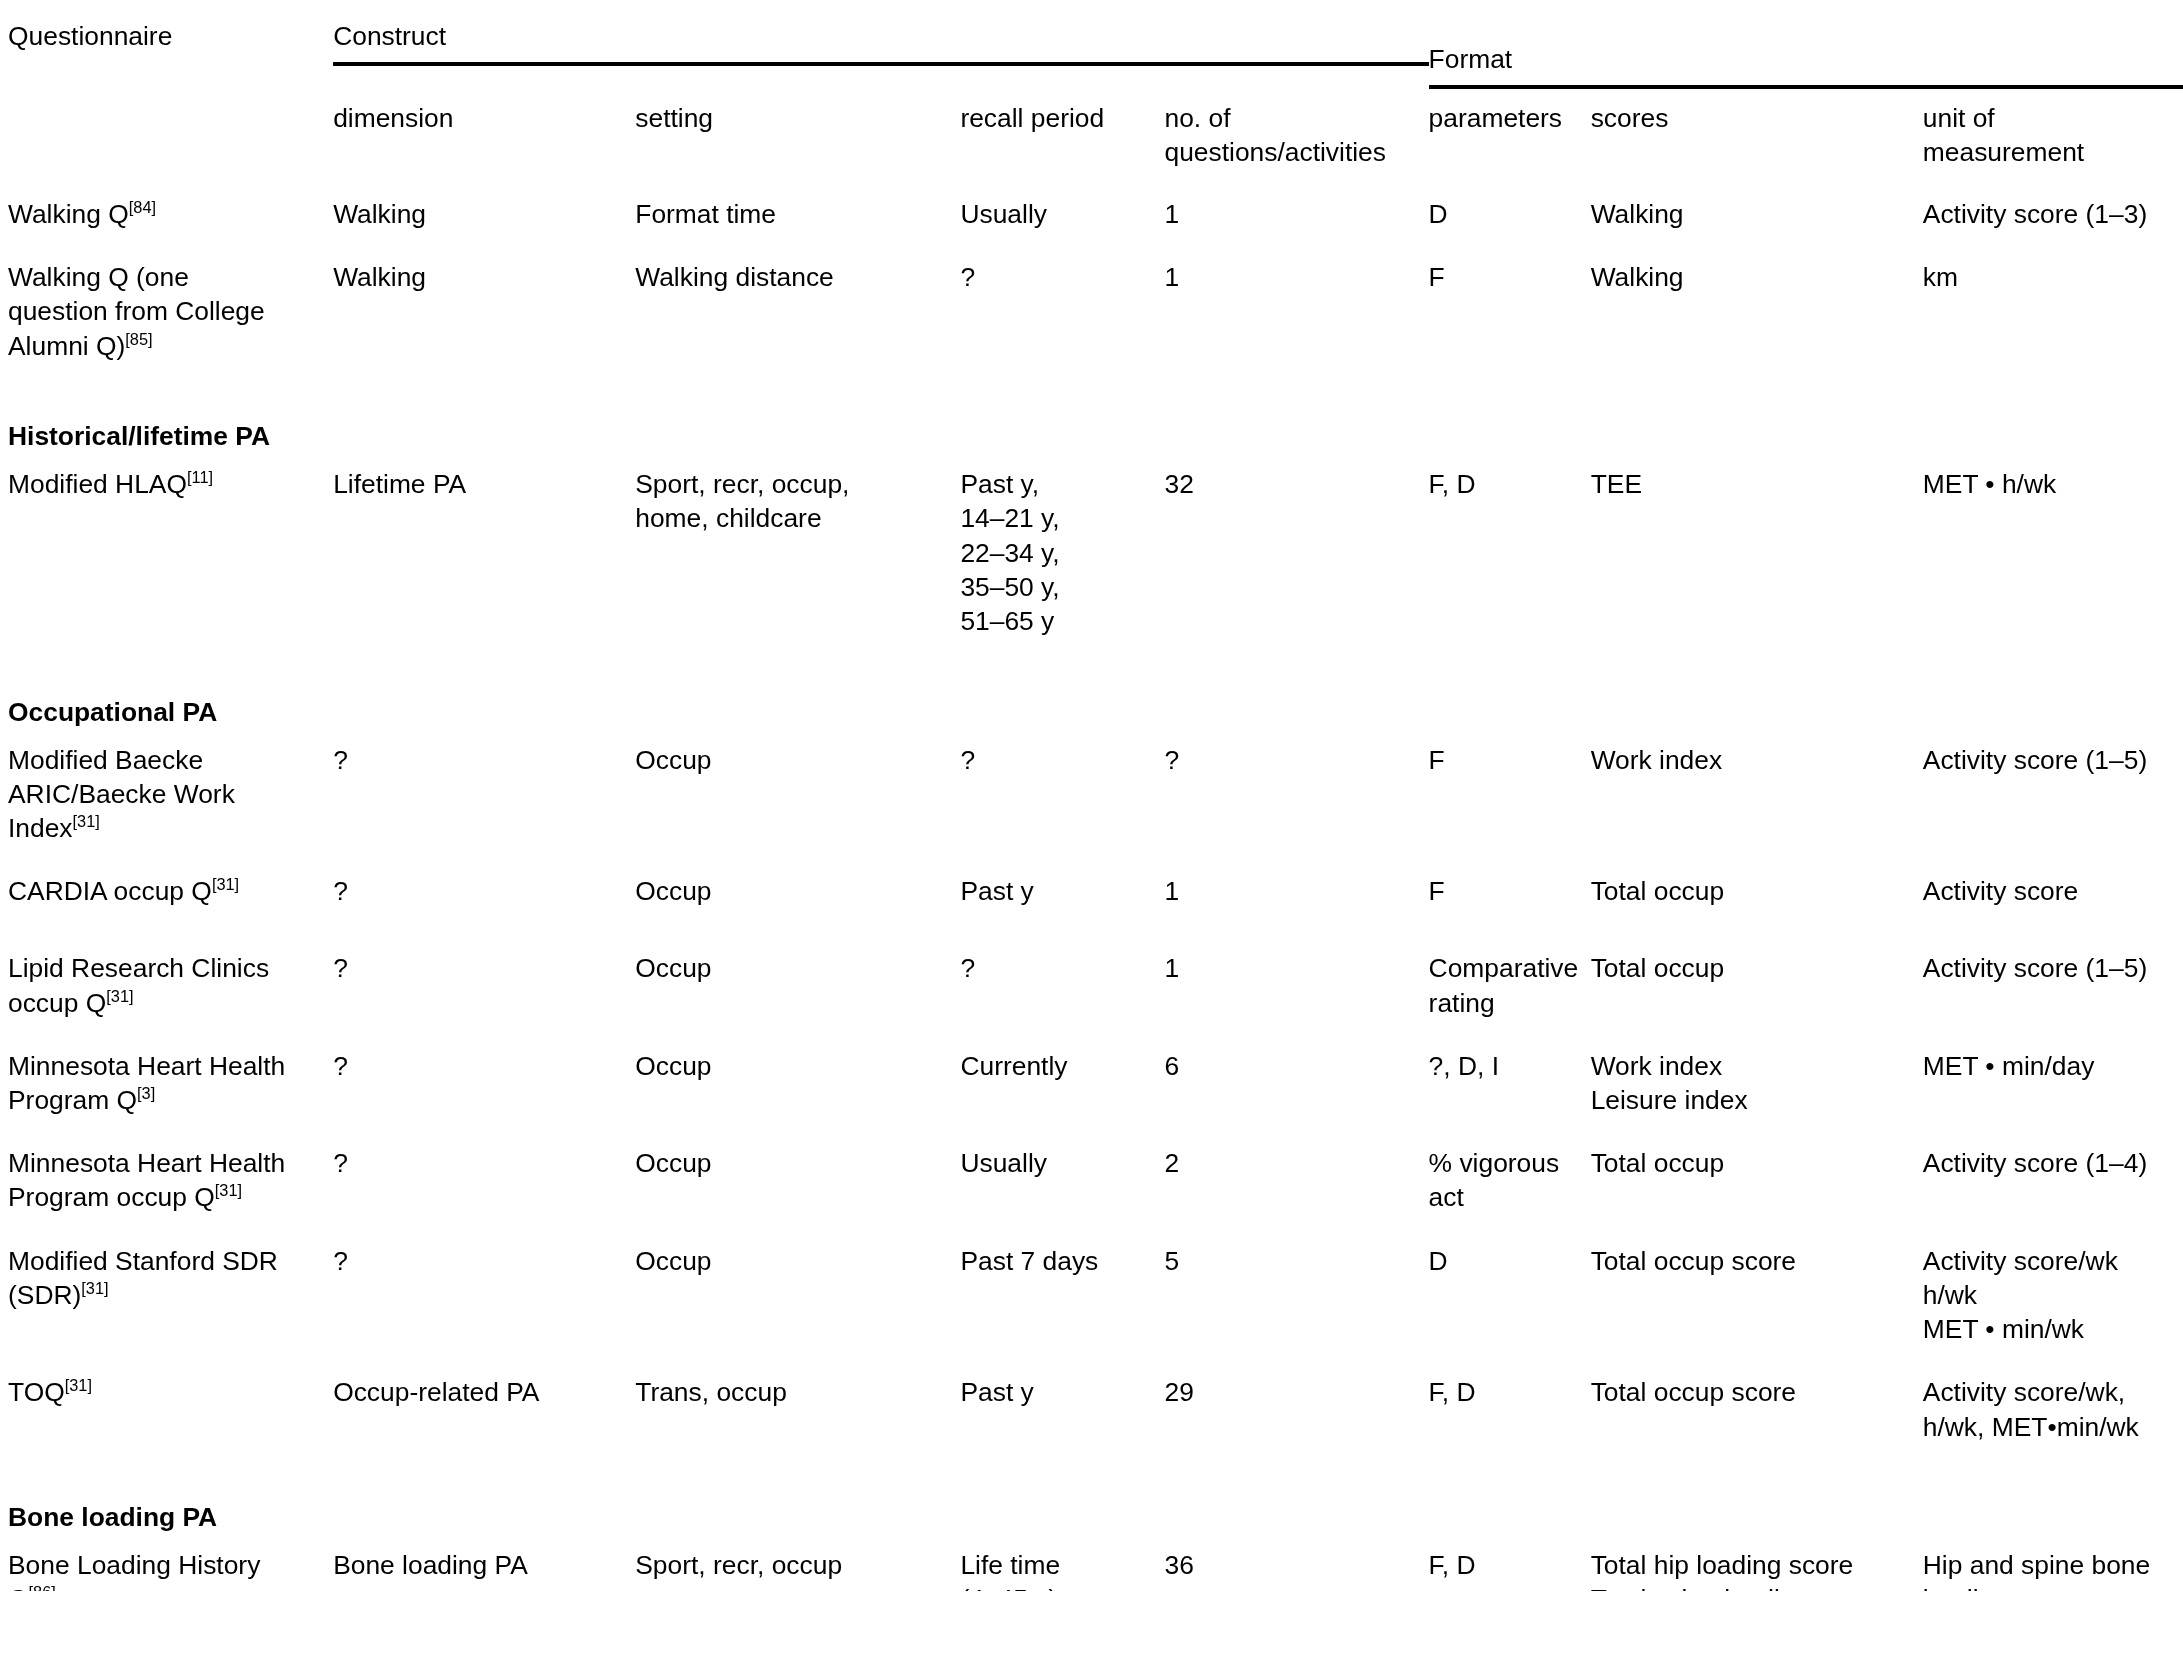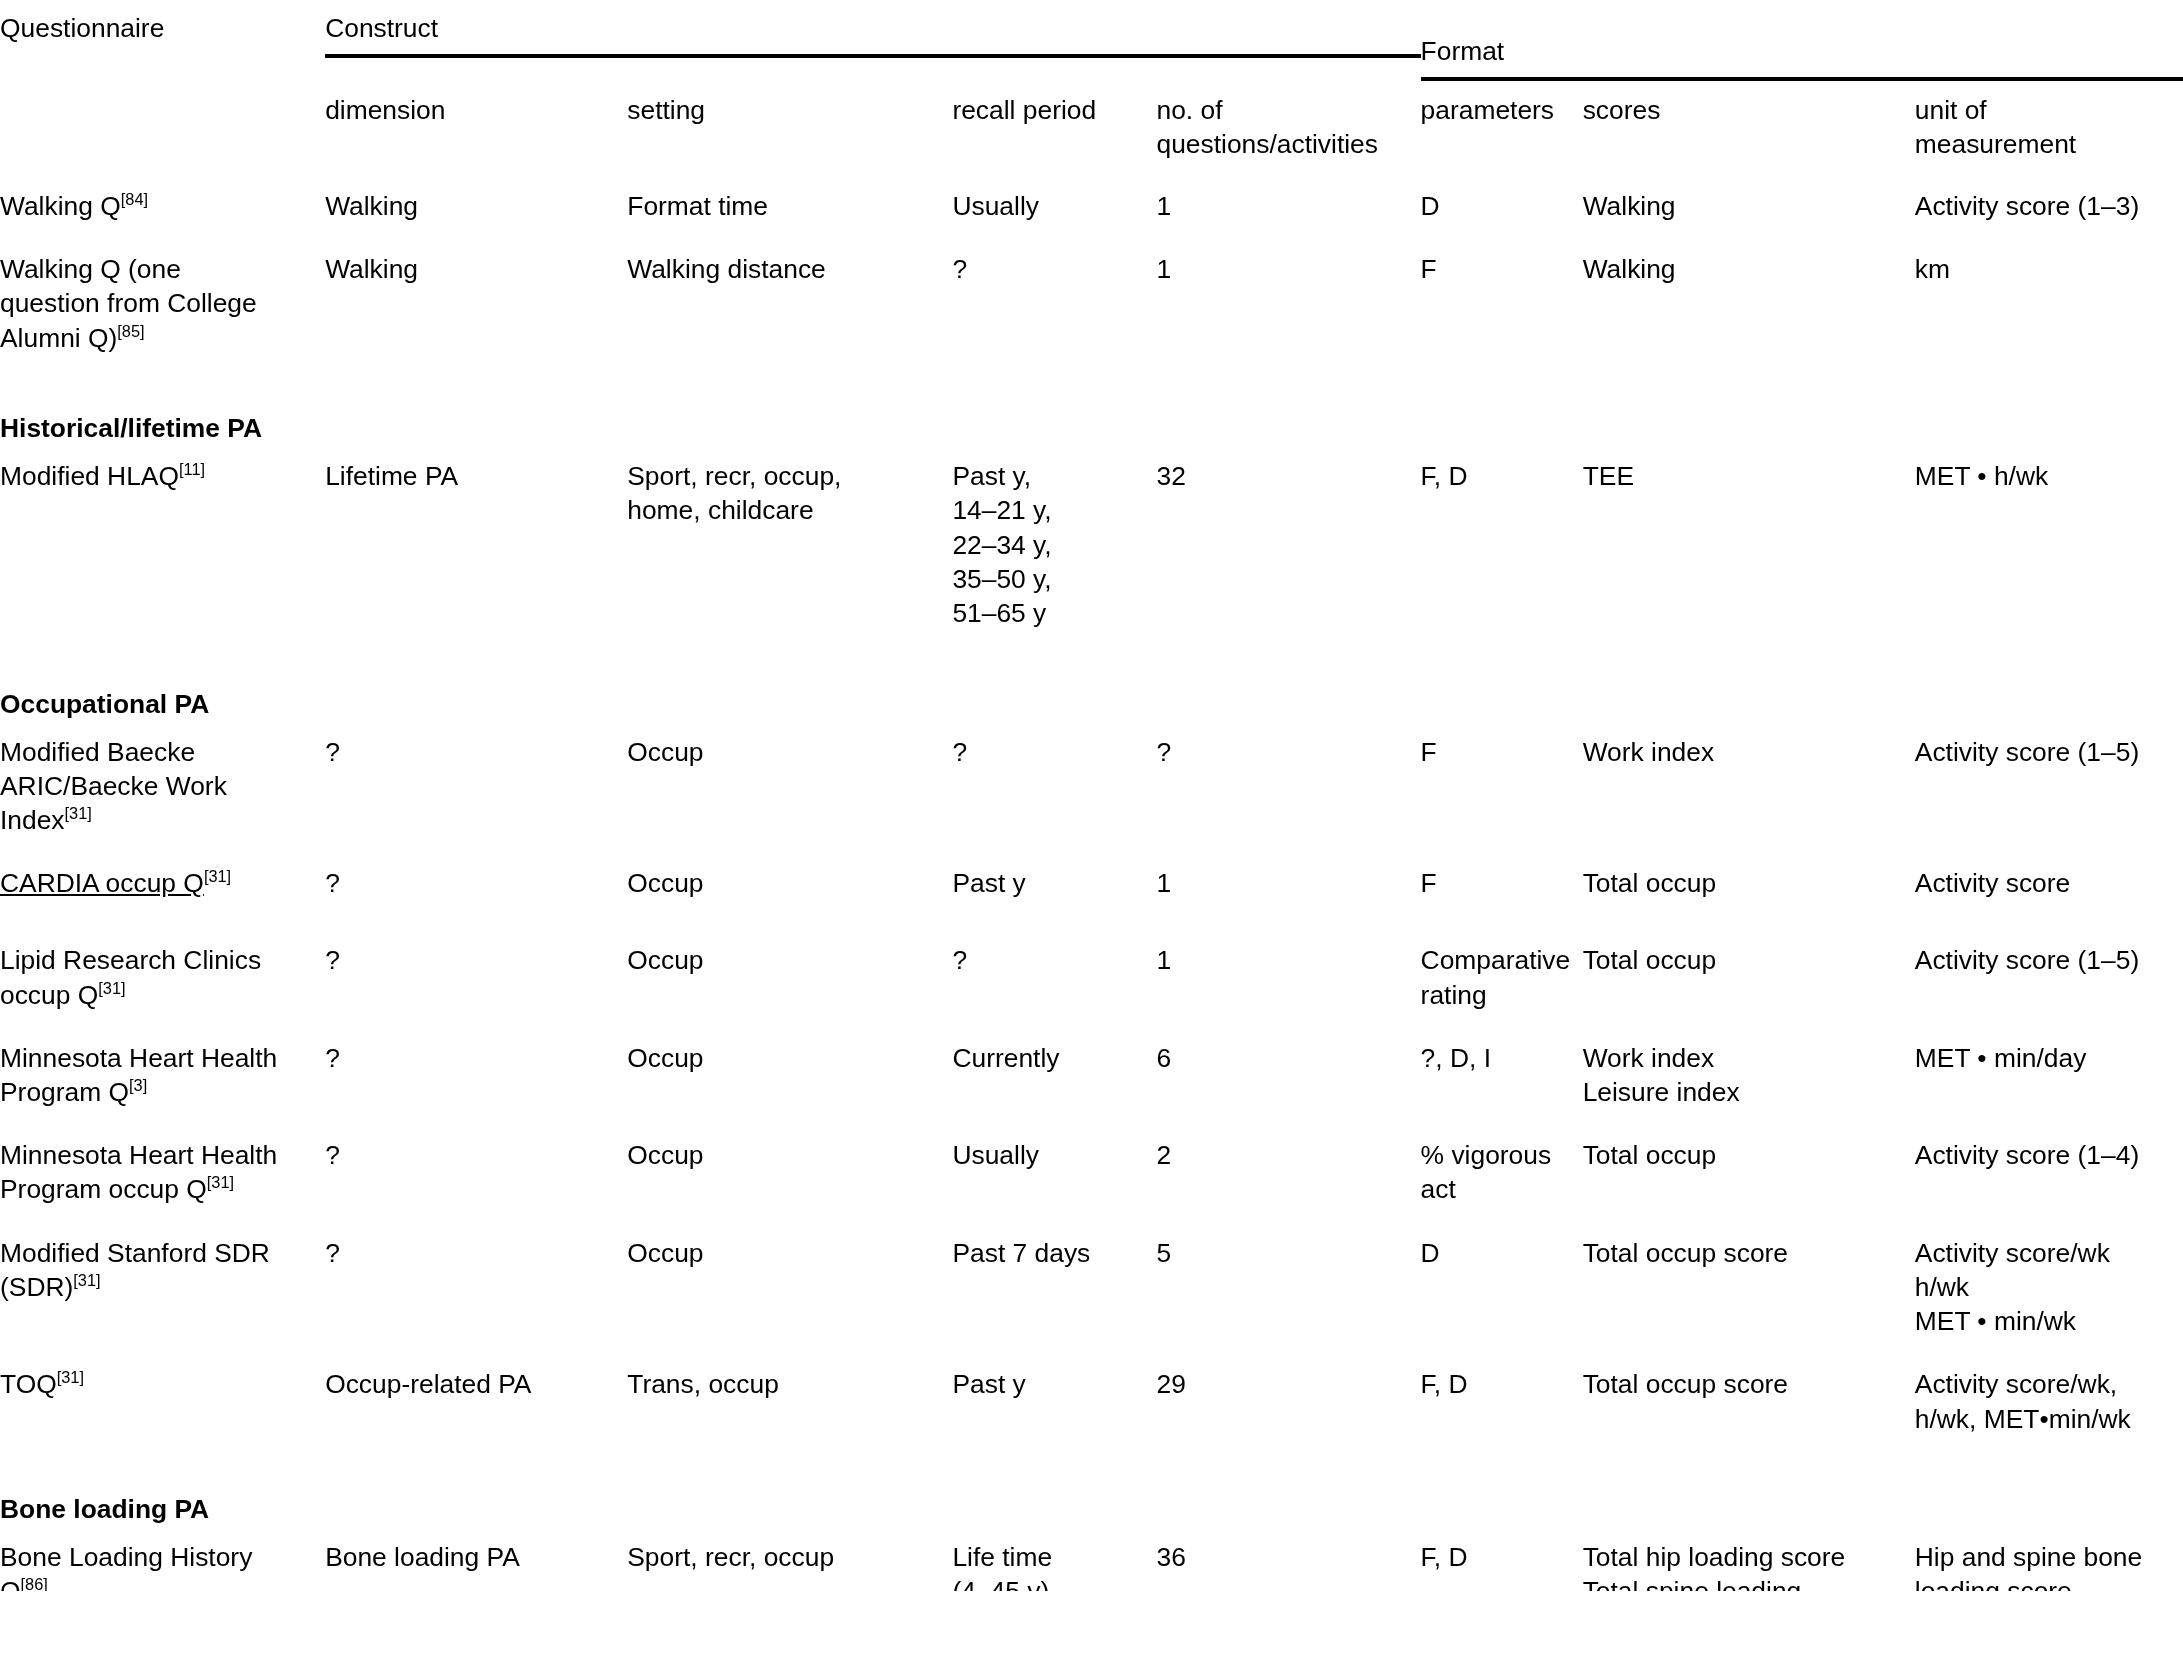--- a/index.html
+++ b/index.html
@@ -13,21 +13,21 @@
     font-family: "Liberation Sans", sans-serif;
     color: #000000;
     -webkit-font-smoothing: antialiased;
   }
 
   .page {
     position: relative;
     width: 2183px;
     height: 1591px;
     box-sizing: border-box;
-    padding: 0;
+    padding: 8px;
     overflow: hidden;
   }
 
   table.pa-table {
     width: 2183px;
     border-collapse: collapse;
     table-layout: fixed;
     font-size: 26.4px;
     line-height: 1.30;
   }
@@ -202,21 +202,21 @@
           <td class="cell multi">?</td>
           <td class="cell multi">?</td>
           <td class="cell multi">F</td>
           <td class="cell multi">Work index</td>
           <td class="cell multi">Activity score (1–5)</td>
         </tr>
         <tr class="spacer-sm">
           <td colspan="8"></td>
         </tr>
         <tr>
-          <td class="cell multi"><span style="white-space: pre-line; text-decoration: underline;">CARDIA occup Q</span><sup>[31]</sup></td>
+          <td class="cell multi"><span style="white-space: pre-line;">CARDIA occup Q</span><sup>[31]</sup></td>
           <td class="cell multi">?</td>
           <td class="cell multi">Occup</td>
           <td class="cell multi">Past y</td>
           <td class="cell multi">1</td>
           <td class="cell multi">F</td>
           <td class="cell multi">Total occup</td>
           <td class="cell multi">Activity score</td>
         </tr>
         <tr class="spacer-sm">
           <td colspan="8"></td>

